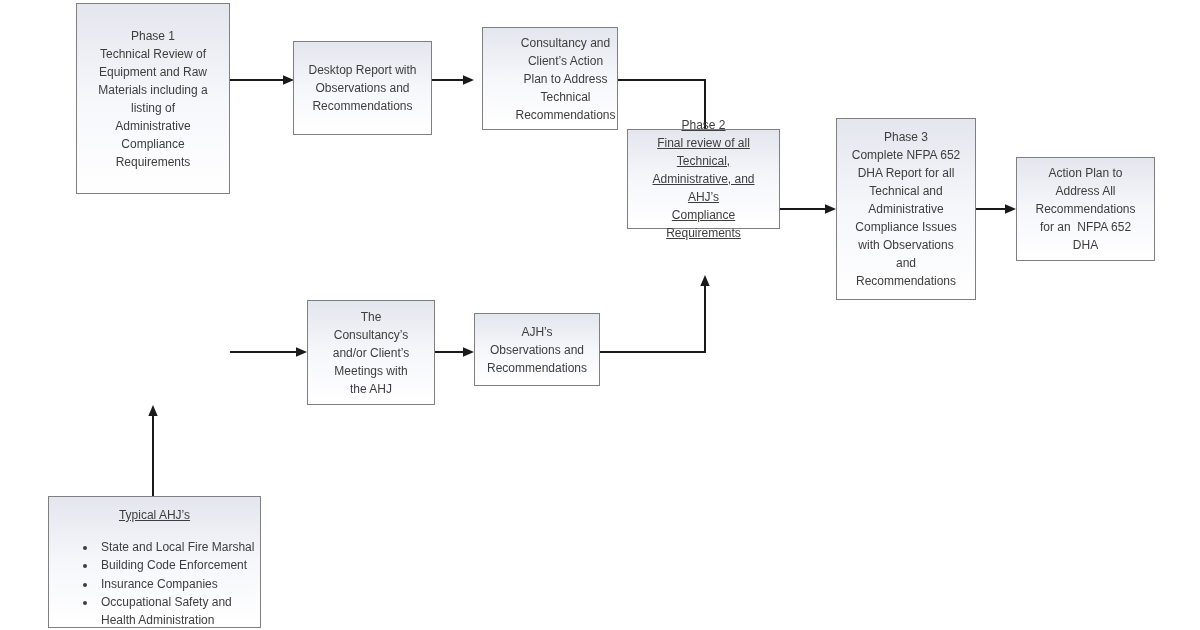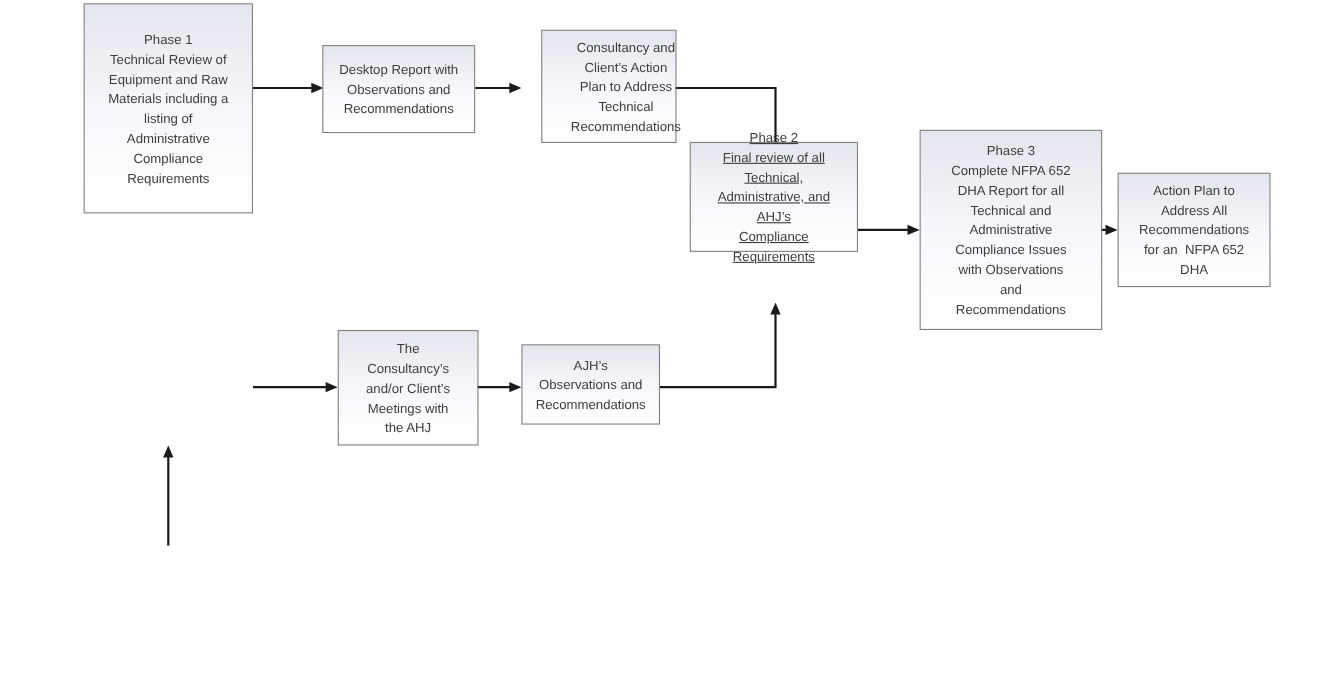--- a/index.html
+++ b/index.html
@@ -108,39 +108,39 @@
 
   <div class="box" style="left:76px;  top:3px;   width:154px; height:191px;">Phase 1
 Technical Review of
 Equipment and Raw
 Materials including a
 listing of
 Administrative
 Compliance
 Requirements</div>
 
-  <div class="box" style="left:293px; top:41px;  width:139px; height:80px;">Desktop Report with
+  <div class="box" style="left:293px; top:41px;  width:139px; height:94px;">Desktop Report with
 Observations and
 Recommendations</div>
 
-  <div class="box" style="left:492px; top:27px;  width:123px; height:103px;padding-left:31px;">Consultancy and
+  <div class="box" style="left:482px; top:27px;  width:136px; height:103px;padding-left:31px;">Consultancy and
 Client’s Action
 Plan to Address
 Technical
 Recommendations</div>
 
   <div class="box" style="left:627px; top:129px; width:153px; height:100px;text-decoration:underline;">Phase 2
 Final review of all
 Technical,
 Administrative, and
 AHJ’s
 Compliance
 Requirements</div>
 
-  <div class="box" style="left:836px; top:118px; width:166px; height:182px;">Phase 3
+  <div class="box" style="left:836px; top:118px; width:140px; height:182px;">Phase 3
 Complete NFPA 652
 DHA Report for all
 Technical and
 Administrative
 Compliance Issues
 with Observations
 and
 Recommendations</div>
 
   <div class="box" style="left:1016px;top:157px; width:139px; height:104px;">Action Plan to
@@ -153,14 +153,23 @@
   <div class="box" style="left:307px; top:300px; width:128px; height:105px;">The
 Consultancy’s
 and/or Client’s
 Meetings with
 the AHJ</div>
 
   <div class="box" style="left:474px; top:313px; width:126px; height:73px;">AJH’s
 Observations and
 Recommendations</div>
 
+  <div class="box listbox" style="left:48px; top:496px; width:213px; height:132px;">
+    <div class="list-title">Typical AHJ’s</div>
+    <ul>
+      <li>State and Local Fire Marshal</li>
+      <li>Building Code Enforcement</li>
+      <li>Insurance Companies</li>
+      <li>Occupational Safety and Health Administration</li>
+    </ul>
+  </div>
 
 </div>
 
 </body></html>

